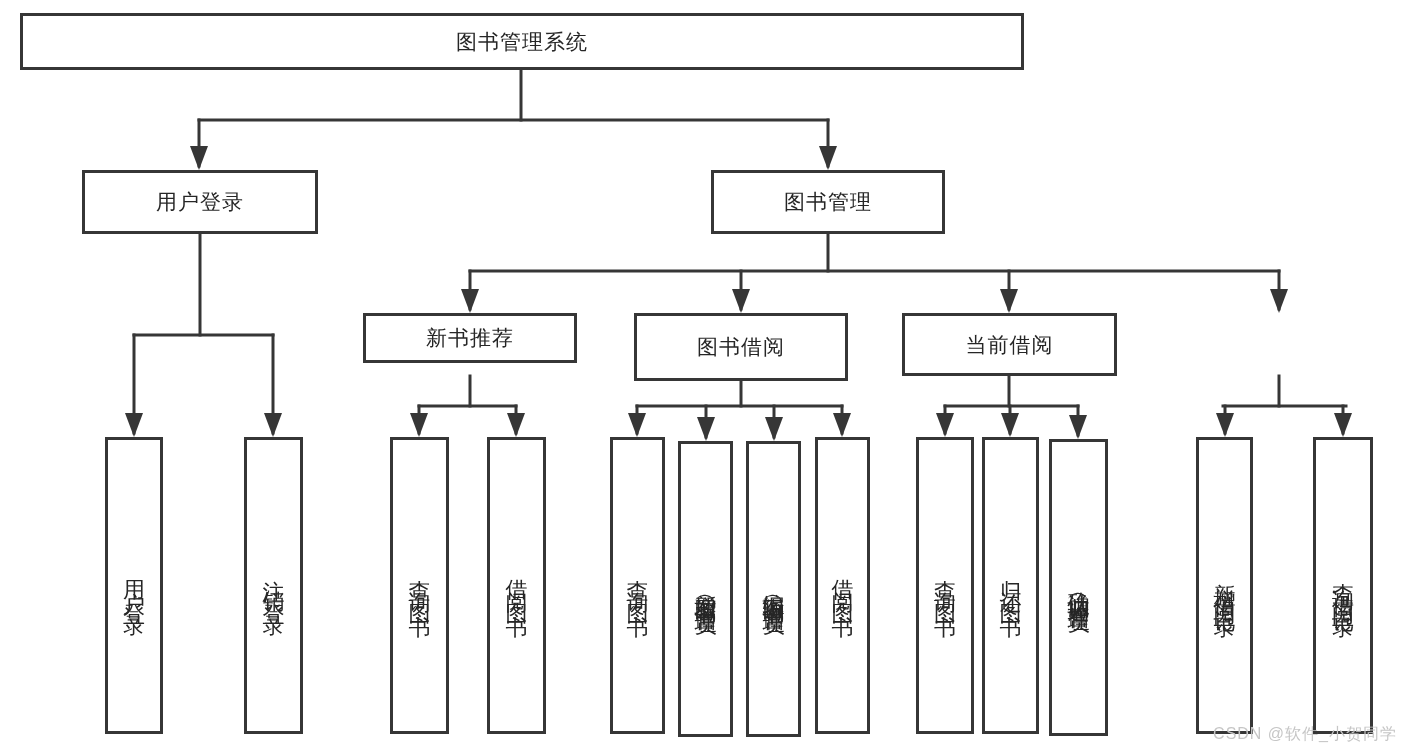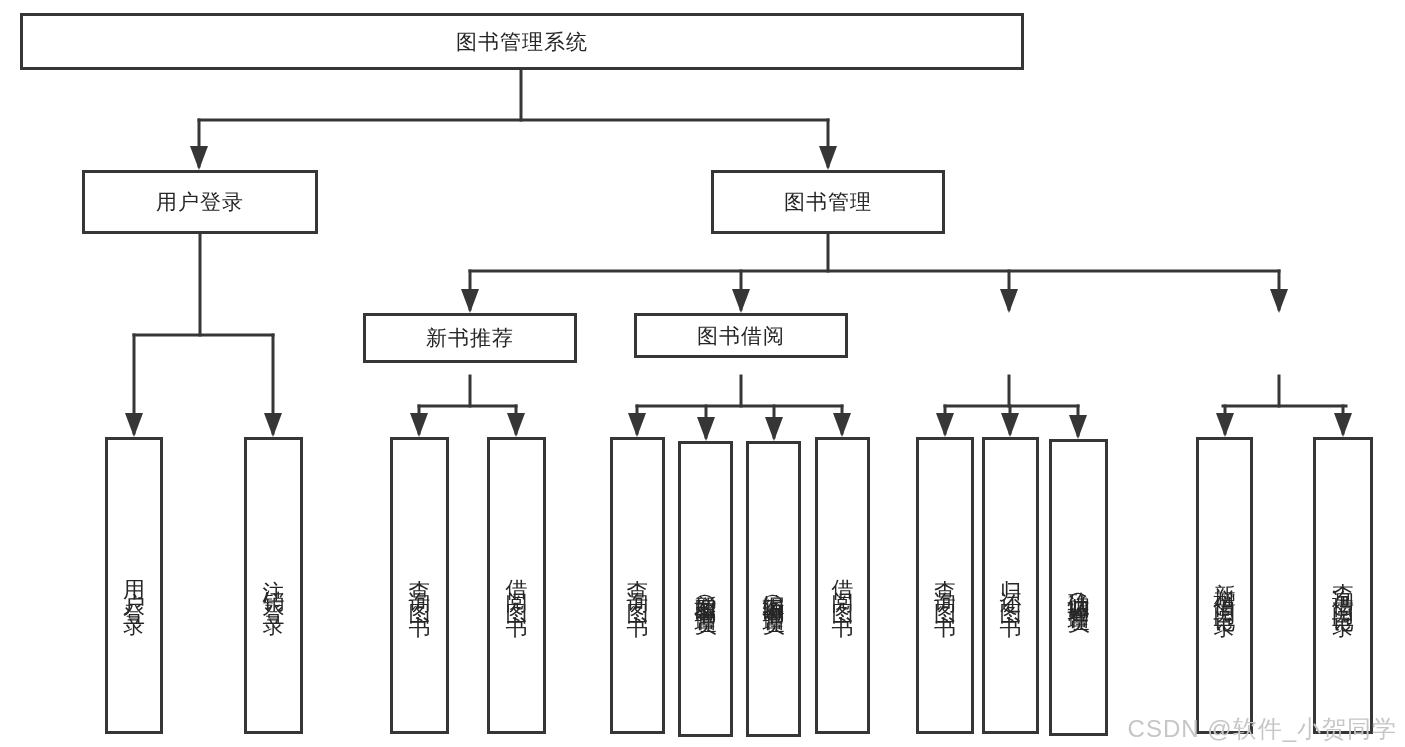--- a/index.html
+++ b/index.html
@@ -35,21 +35,21 @@
     line-height:1;
     white-space:nowrap;
   }
   .sp4{letter-spacing:12px;}
   .sp6{letter-spacing:7px;}
   .sp9{letter-spacing:3px;}
   .watermark{
     position:absolute;
     right:8px;
     bottom:2px;
-    font-size:24px;
+    font-size:16px;
     color:#c6c6c6;
     letter-spacing:1px;
     white-space:nowrap;
     text-align:right;
   }
 </style>
 </head>
 <body>
 
 <div class="stage">
@@ -142,24 +142,27 @@
   </div>
 
   <div class="box" style="left:711px;top:170px;width:234px;height:64px">
     <span class="hlabel">图书管理</span>
   </div>
 
   <div class="box" style="left:363px;top:313px;width:214px;height:50px">
     <span class="hlabel">新书推荐</span>
   </div>
 
-  <div class="box" style="left:634px;top:313px;width:214px;height:45px">
+  <div class="box" style="left:634px;top:313px;width:214px;height:68px">
     <span class="hlabel">图书借阅</span>
   </div>
 
+  <div class="box" style="left:902px;top:313px;width:215px;height:63px">
+    <span class="hlabel">当前借阅</span>
+  </div>
 
 
   <div class="box leaf" style="left:105px">
     <span class="vlabel sp4">用户登录</span>
   </div>
 
   <div class="box leaf" style="left:244px;width:59px">
     <span class="vlabel sp4">注销登录</span>
   </div>
 

